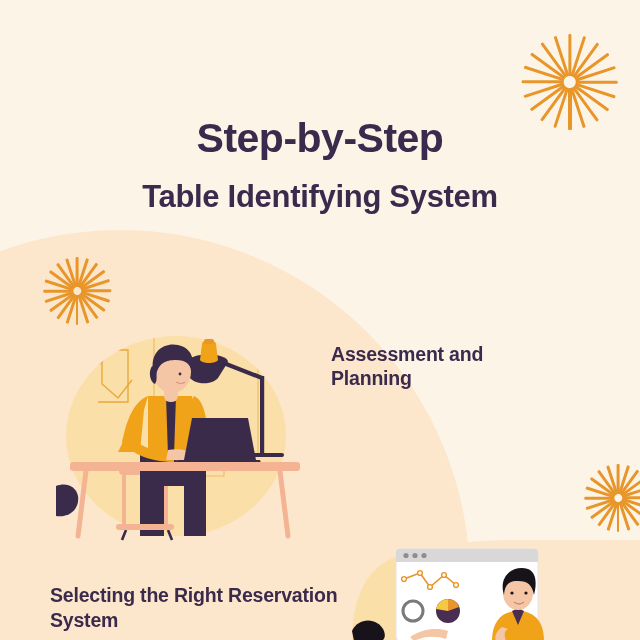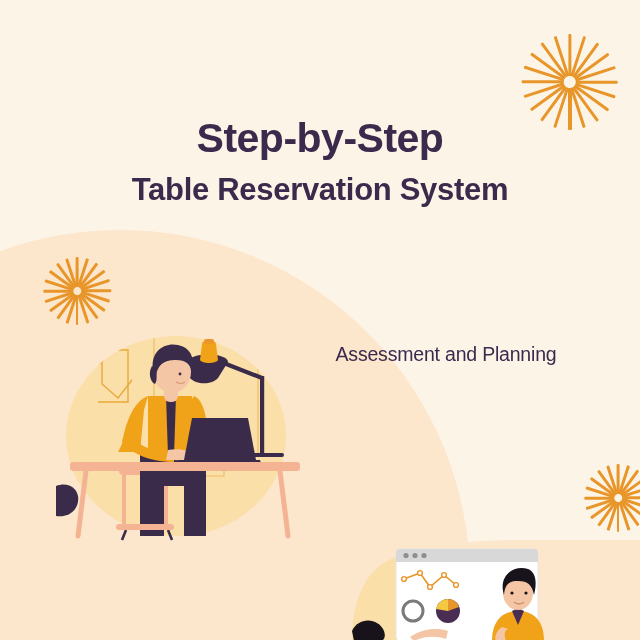--- a/index.html
+++ b/index.html
@@ -48,41 +48,40 @@
 
   
   .headline{
     position:absolute;left:0;top:118px;width:640px;
     text-align:center;
     color:#3C2A4D;
     line-height:1.0;
   }
   .headline .l1{
     font-size:41px;font-weight:bold;letter-spacing:-0.5px;
-    display:block;margin-bottom:15px;
+    display:block;margin-bottom:22px;
   }
   .headline .l2{
     font-size:31px;font-weight:normal;letter-spacing:-0.2px;
     display:block;margin-bottom:10px;
   }
   .headline .l3{
     font-size:31px;font-weight:bold;letter-spacing:-0.3px;
     display:block;
   }
 
   
   .sec-assess{
     position:absolute;left:331px;top:343px;width:230px;
   }
   .sec-assess h2{
     margin:0 0 12px 0;
-    font-size:19.5px;font-weight:normal;
+    font-size:19.5px;font-weight:bold;
     color:#3C2A4D;line-height:1.22;
     letter-spacing:-0.2px;
-    text-align:center;
   }
   .sec-assess .steps{
     font-size:12.3px;color:#3D2C4B;line-height:1.45;
   }
   .sec-assess .steps div{margin:0;}
 
   
   .sec-select{
     position:absolute;left:50px;top:583px;width:300px;
   }
@@ -284,21 +283,24 @@
       </g>
 
       <path d="M58 92 C70 84 84 82 96 86 L94 94 C82 90 70 92 62 96 Z" fill="#F5C6A5"></path>
 
       <path d="M0 86 C6 72 26 72 32 86 C34 92 32 96 28 96 L2 96 Z" fill="#18131A"></path>
     </svg>
   </div>
 
   <div class="headline">
     <span class="l1">Step-by-Step</span>
-    <span class="l3">Table Reservation System</span>
+    <span class="l3">Table Identifying System</span>
   </div>
 
   <div class="sec-assess">
     <h2>Assessment and Planning</h2>
   </div>
 
+  <div class="sec-select">
+    <h2>Selecting the Right Reservation System</h2>
+  </div>
 
 </div>
 
 </body></html>

